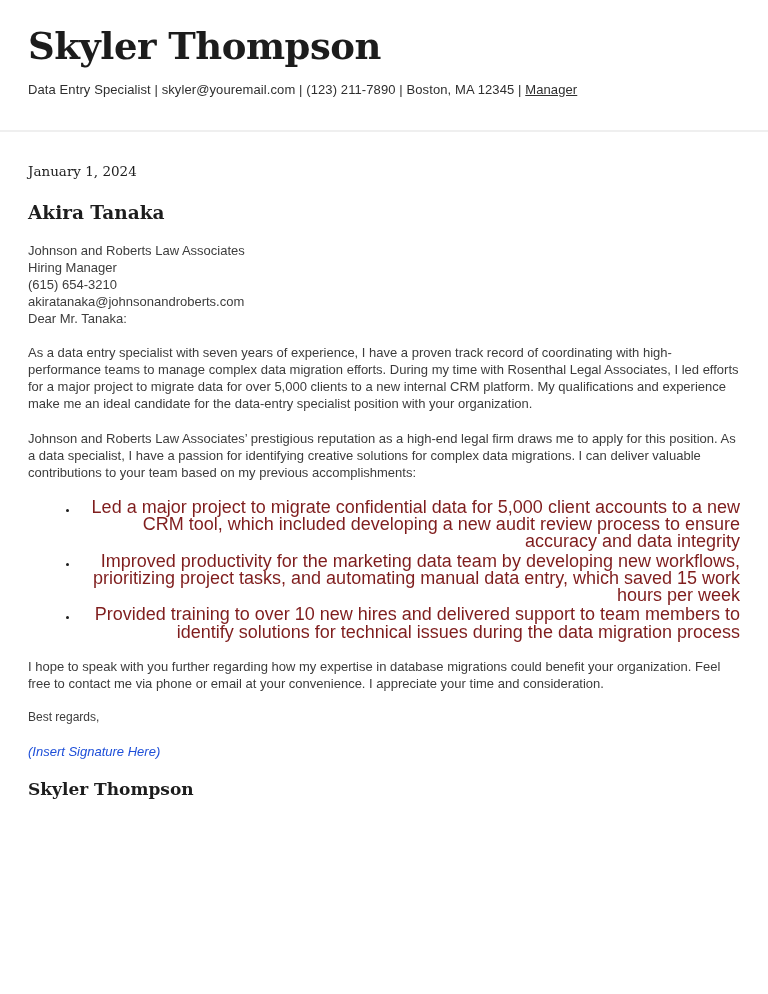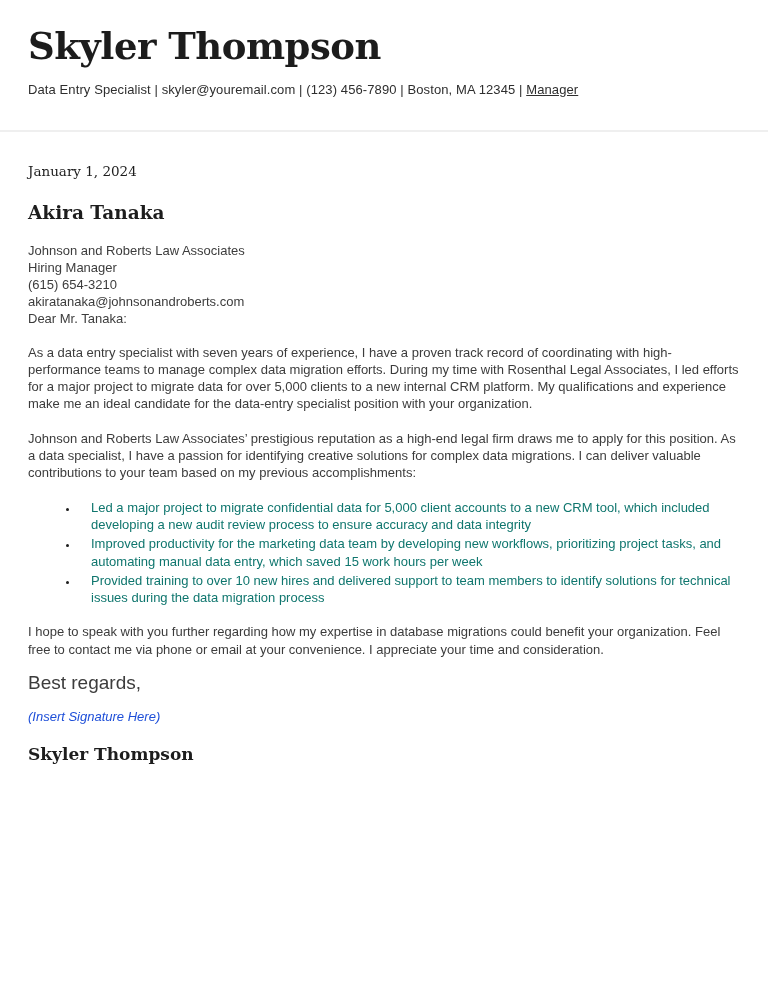--- a/index.html
+++ b/index.html
@@ -54,28 +54,29 @@
     font-size: 13px;
     line-height: 17.3px;
     color: #3c3c3c;
   }
   ul.bullets {
     margin: 17px 0 0 0;
     padding-left: 51px;
     list-style: disc outside;
   }
   ul.bullets li {
-    font-size: 13px;
+    font-size: 18px;
     line-height: 17.3px;
-    color: #0f766e;
+    color: #7f1d1d;
     padding-left: 12px;
     margin-bottom: 2px;
+    text-align: right;
   }
   ul.bullets li::marker { font-size: 11px; color: #1d1d1d; }
-  .signoff { margin-top: 16px; font-size: 19px; line-height: 17px; }
+  .signoff { margin-top: 16px; font-size: 12px; line-height: 17px; }
   .sig-placeholder {
     margin-top: 18px;
     font-size: 13px;
     font-style: italic;
     color: #1d4ed8;
   }
   .signature-name {
     margin-top: 20px;
     font-family: "DejaVu Serif", "Liberation Serif", serif;
     font-weight: 700;
@@ -83,21 +84,21 @@
     color: #1d1d1d;
   }
 </style>
 </head>
 <body>
 
 <div class="page">
 
   <header class="header">
     <h1 class="name">Skyler Thompson</h1>
-    <p class="contact"><span>Data Entry Specialist</span><span> | </span><span>skyler@youremail.com</span><span> | </span><span>(123) 456-7890</span><span> | </span><span>Boston, MA 12345</span><span> | </span><a href="#">Manager</a></p>
+    <p class="contact"><span>Data Entry Specialist</span><span> | </span><span>skyler@youremail.com</span><span> | </span><span>(123) 211-7890</span><span> | </span><span>Boston, MA 12345</span><span> | </span><a href="#">Manager</a></p>
   </header>
 
   <main class="letter">
 
     <p class="date">January 1, 2024</p>
 
     <h2 class="recipient-name">Akira Tanaka</h2>
     <div class="recipient-details">
       <p>Johnson and Roberts Law Associates</p>
       <p>Hiring Manager</p>

